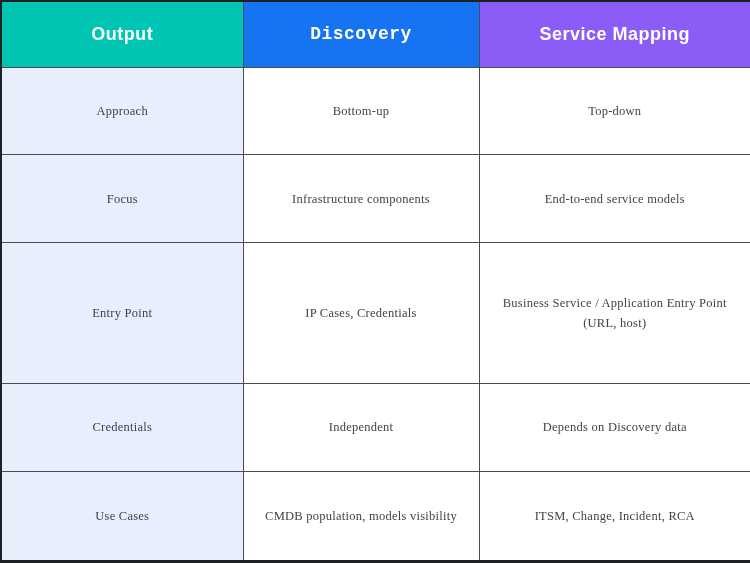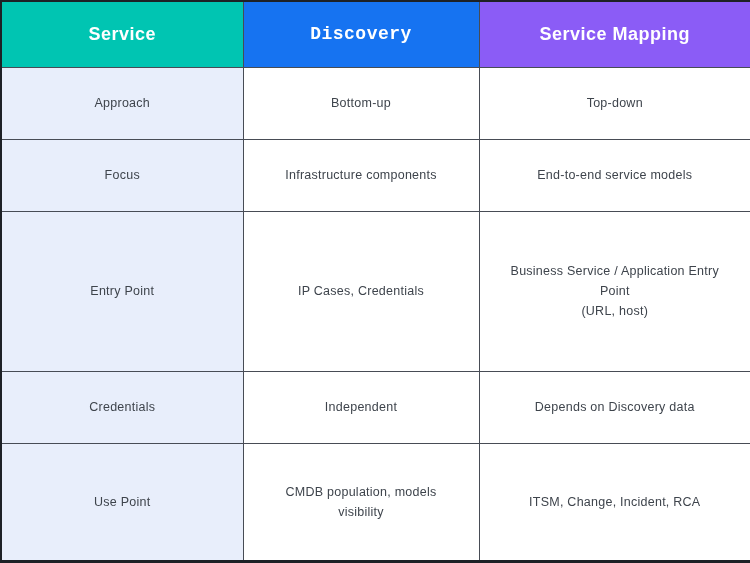--- a/index.html
+++ b/index.html
@@ -39,36 +39,37 @@
   th.h-mapping   { background: #8b5cf6; }
   td {
     background: #ffffff;
     color: #3e444c;
     font-size: 12.5px;
     font-weight: 400;
     letter-spacing: 0.25px;
     line-height: 1.6;
     padding: 6px 20px;
     white-space: pre-line;
+    font-family: Liberation Serif, serif;
   }
   td.feat { background: #E8EEFB; }
 </style>
 </head>
 <body>
 
 <div class="table-wrap">
   <table class="comparison">
     <colgroup>
       <col style="width:242px">
       <col style="width:236px">
       <col style="width:272px">
     </colgroup>
     <thead>
       <tr>
-        <th class="h-feature">Service</th>
+        <th class="h-feature">Output</th>
         <th class="h-discovery">Discovery</th>
         <th class="h-mapping">Service Mapping</th>
       </tr>
     </thead>
     <tbody>
       <tr>
         <td class="feat">Approach</td>
         <td>Bottom-up</td>
         <td>Top-down</td>
       </tr>
@@ -82,19 +83,19 @@
         <td>IP Cases, Credentials</td>
         <td>Business Service / Application Entry Point
 (URL, host)</td>
       </tr>
       <tr>
         <td class="feat">Credentials</td>
         <td>Independent</td>
         <td>Depends on Discovery data</td>
       </tr>
       <tr>
-        <td class="feat">Use Point</td>
+        <td class="feat">Use Cases</td>
         <td>CMDB population, models visibility</td>
         <td>ITSM, Change, Incident, RCA</td>
       </tr>
     </tbody>
   </table>
 </div>
 
 </body></html>

